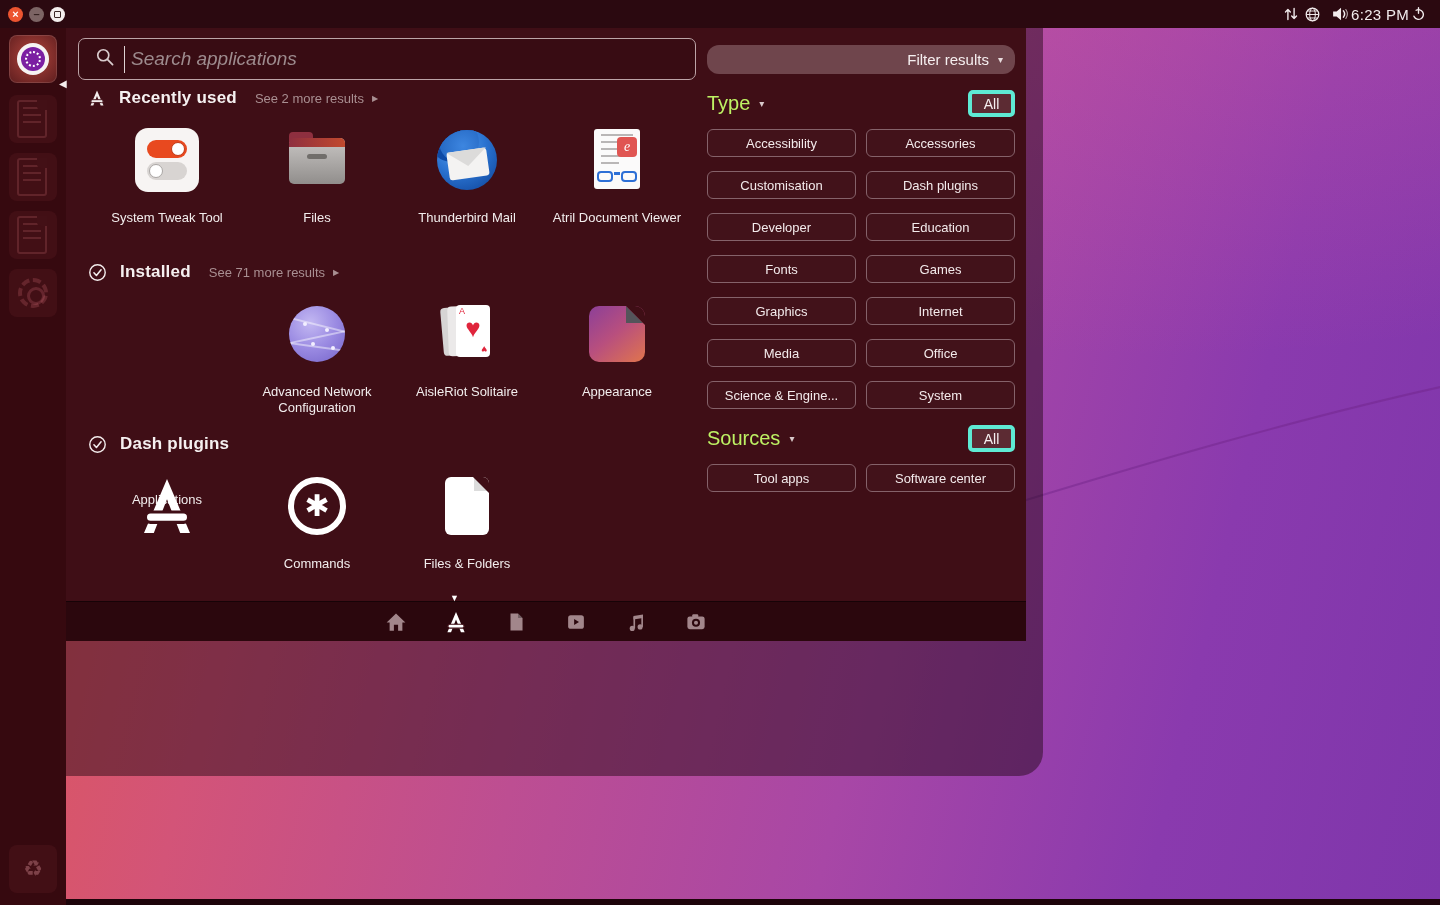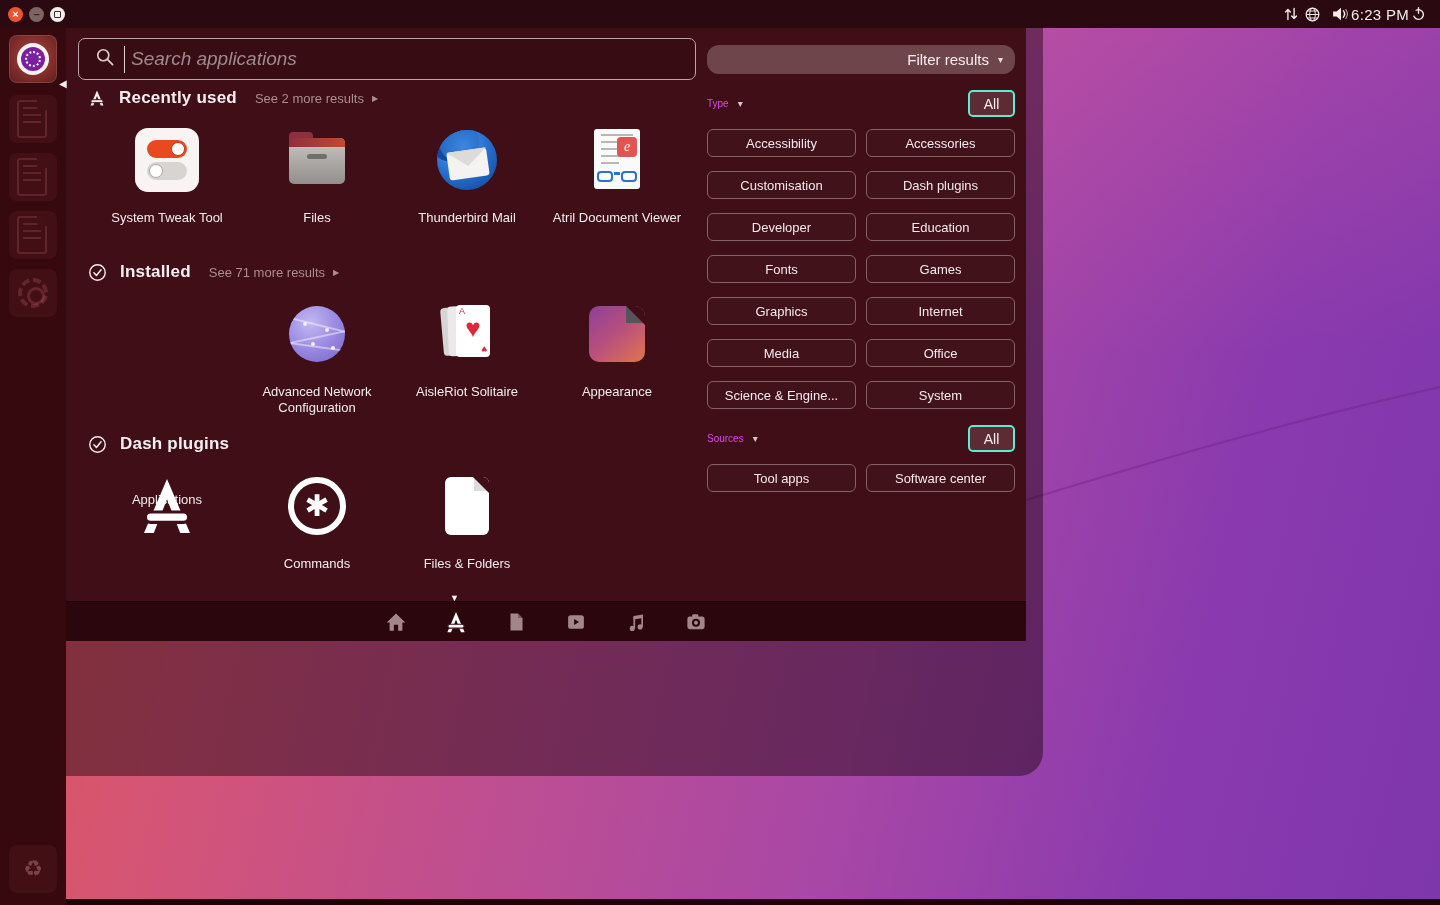--- a/index.html
+++ b/index.html
@@ -72,23 +72,23 @@
     display:flex; align-items:center; justify-content:center; gap:36px; }
   .lens-item { width:24px; height:24px; display:flex; align-items:center; justify-content:center; color:#a2868b; }
   .lens-item.active { color:#ffffff; }
   .lens-indicator { position:absolute; left:384px; top:-9px; color:#fff; font-size:9px; }
 
   
   .filters { position:absolute; left:641px; top:17px; width:308px; }
   .fbar { height:29px; background:#6f454c; border-radius:12px; display:flex; align-items:center; justify-content:flex-end; padding-right:12px; color:#f6eff0; font-size:15px; }
   .fbar .dd { font-size:10px; margin-left:9px; color:#e8dcdd; }
   .frow { display:flex; align-items:center; margin-top:16px; height:27px; }
-  .frow .flabel { font-size:10px; color:#d946ef; }
+  .frow .flabel { font-size:20px; color:#bef264; }
   .frow .dd { font-size:10px; margin-left:9px; color:#d8c8ca; }
-  .all-btn { margin-left:auto; width:47px; height:27px; border:2px solid #5eead4; border-radius:5px; background:#5c2b33; color:#f6eff0; font-size:14px; display:flex; align-items:center; justify-content:center; }
+  .all-btn { margin-left:auto; width:47px; height:27px; border:4px solid #5eead4; border-radius:5px; background:#5c2b33; color:#f6eff0; font-size:14px; display:flex; align-items:center; justify-content:center; }
   .fgrid { margin-top:12px; display:grid; grid-template-columns:149px 149px; column-gap:10px; row-gap:14px; }
   .fopt { height:28px; border:1px solid #85626a; border-radius:6px; background:rgba(255,235,238,0.02); color:#f3eaeb; font-size:13px; display:flex; align-items:center; justify-content:center; white-space:nowrap; overflow:hidden; }
 
   
   .ic-utt { position:absolute; inset:0; background:#f7f4f3; border-radius:13px; }
   .ic-utt .t1 { position:absolute; left:12px; top:12px; width:40px; height:18px; border-radius:9px; background:#e8491f; }
   .ic-utt .t1 i { position:absolute; right:2px; top:2px; width:14px; height:14px; background:#fff; border:1.5px solid #c03a18; border-radius:50%; }
   .ic-utt .t2 { position:absolute; left:12px; top:34px; width:40px; height:18px; border-radius:9px; background:#d8d4d2; }
   .ic-utt .t2 i { position:absolute; left:2px; top:2px; width:14px; height:14px; background:#fff; border:1.5px solid #aaa6a4; border-radius:50%; }
 

